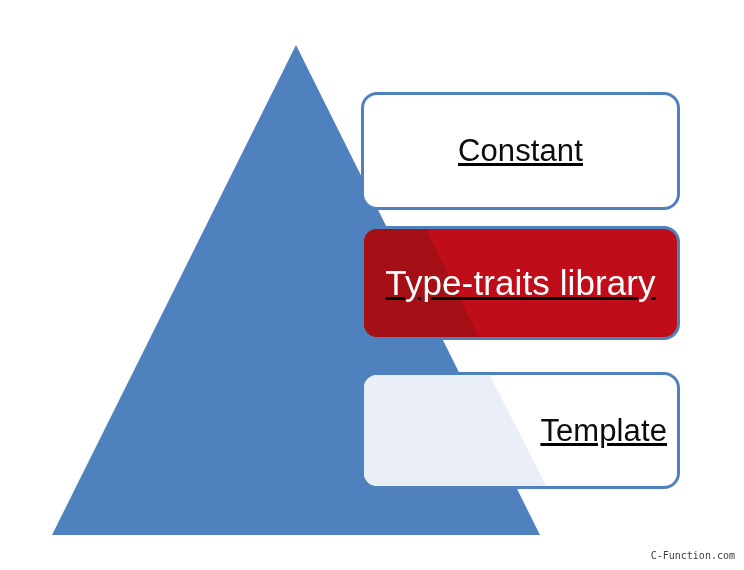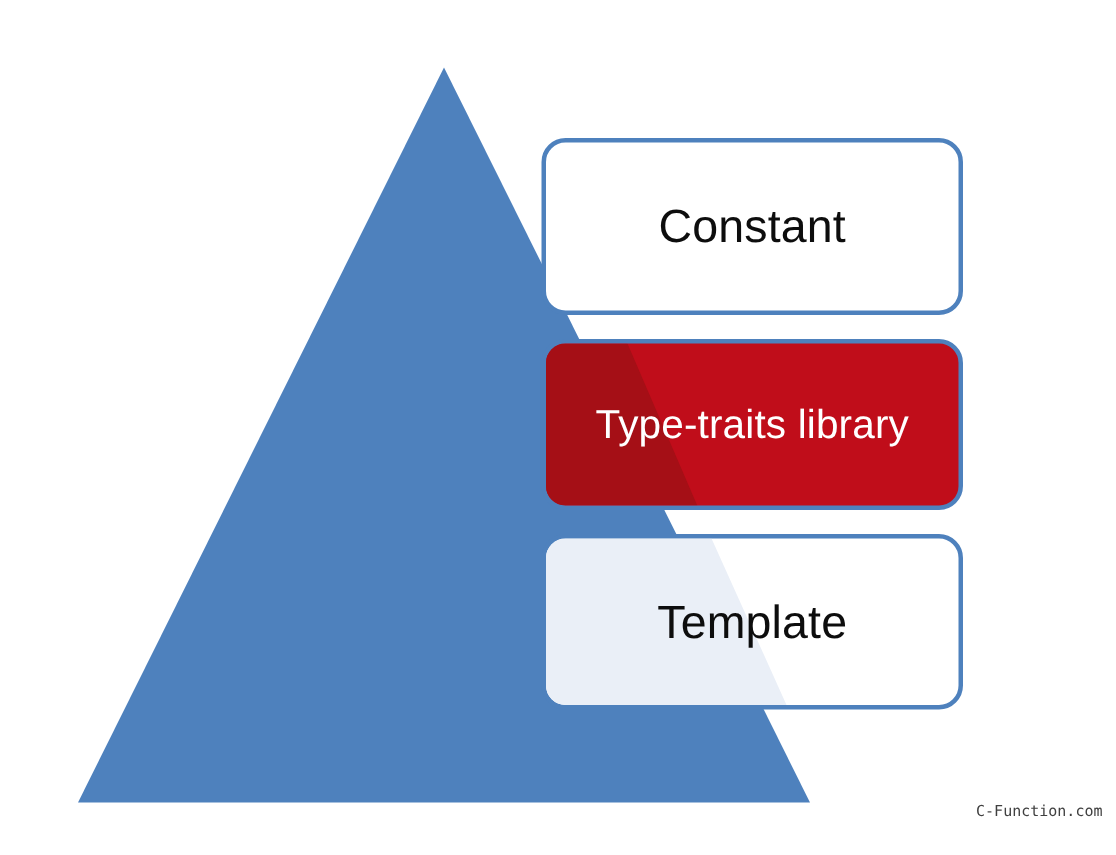--- a/index.html
+++ b/index.html
@@ -28,29 +28,30 @@
     left: 0;
     top: 0;
     width: 744px;
     height: 570px;
   }
 
   
   .box {
     position: absolute;
     left: 361px;
-    width: 281px;
+    width: 319px;
     box-sizing: border-box;
     border: 3px solid #4E81BD;
     border-radius: 16px;
     display: flex;
     align-items: center;
     justify-content: center;
     text-align: center;
     overflow: hidden;
+    text-decoration: underline;
   }
 
   .box-label {
     position: relative;
     z-index: 2;
     font-size: 31px;
     line-height: 1.22;
     letter-spacing: 0.1px;
     color: #0d0d0d;
     padding: 0 10px;
@@ -65,54 +66,55 @@
 
   
   #box-type-traits {
     top: 226px;
     height: 114px;
     background: #C00D1A;
     border-color: #4E81BD;
   }
   #box-type-traits .box-label {
     color: #ffffff;
-    font-size: 27px;
+    font-size: 35px;
   }
   
   .red-wedge {
     position: absolute;
     left: 0;
     top: 0;
     width: 100%;
     height: 100%;
     z-index: 1;
     pointer-events: none;
   }
 
   
   #box-template-metaprogramming {
-    top: 356px;
+    top: 372px;
     height: 117px;
     background: #ffffff;
+    justify-content: flex-end;
   }
   .blue-wedge {
     position: absolute;
     left: 0;
     top: 0;
     width: 100%;
     height: 100%;
     z-index: 1;
     pointer-events: none;
   }
 
   
   #watermark {
     position: absolute;
     right: 9px;
-    bottom: 23px;
+    bottom: 9px;
     font-family: "DejaVu Sans Mono", monospace;
     font-size: 10px;
     color: #404040;
     letter-spacing: 0px;
     white-space: nowrap;
   }
 </style>
 </head>
 <body>
 

